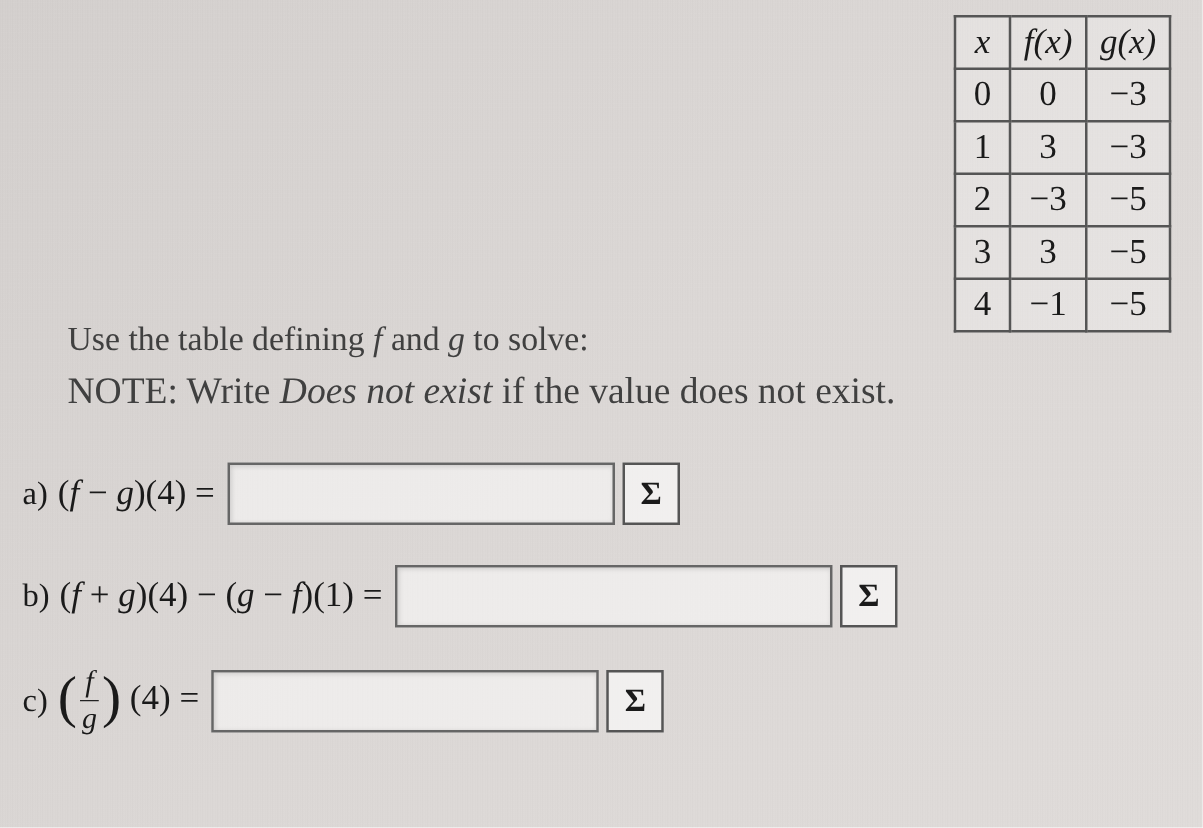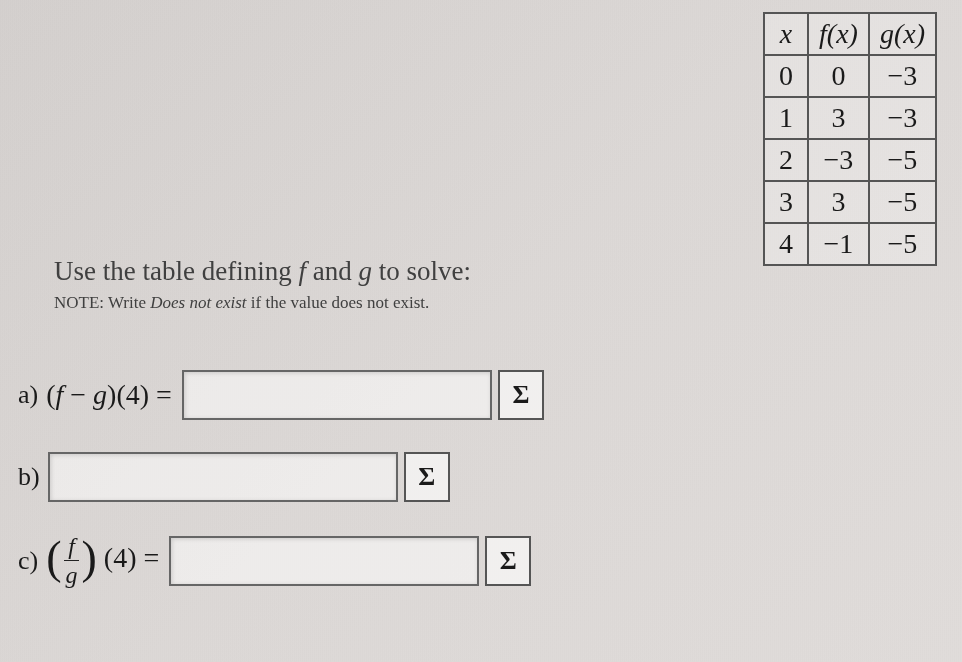--- a/index.html
+++ b/index.html
@@ -44,21 +44,21 @@
     .instructions {
       position: absolute;
       top: 252px;
       left: 22px;
       font-size: 27px;
       color: #404040;
       line-height: 1.45;
       margin-left: 32px;
     }
     .instructions .fn { font-style: italic; font-family: 'Times New Roman', serif; }
-    .note { font-size: 17px; }
+    .note { font-size: 30px; }
     .note .dne { font-style: italic; }
     .problems {
       position: absolute;
       top: 370px;
       left: 18px;
     }
     .problem {
       display: flex;
       align-items: center;
       margin-bottom: 32px;
@@ -158,20 +158,21 @@
 
   <div class="problem">
     <span class="label">a)</span>
     <span class="expr">(<span class="it">f</span> − <span class="it">g</span>)(4) =</span>
     <input class="answer-box" type="text" style="">
     <div class="sigma-btn">Σ</div>
   </div>
 
   <div class="problem">
     <span class="label">b)</span>
+    <span class="expr">(<span class="it">f</span> + <span class="it">g</span>)(4) − (<span class="it">g</span> − <span class="it">f</span>)(1) =</span>
     <input class="answer-box wide" type="text" style="">
     <div class="sigma-btn">Σ</div>
   </div>
 
   <div class="problem">
     <span class="label">c)</span>
     <span class="expr">
       <span class="paren-big">(</span><span class="frac">
           <span class="num">f</span>
           <span class="den">g</span>

